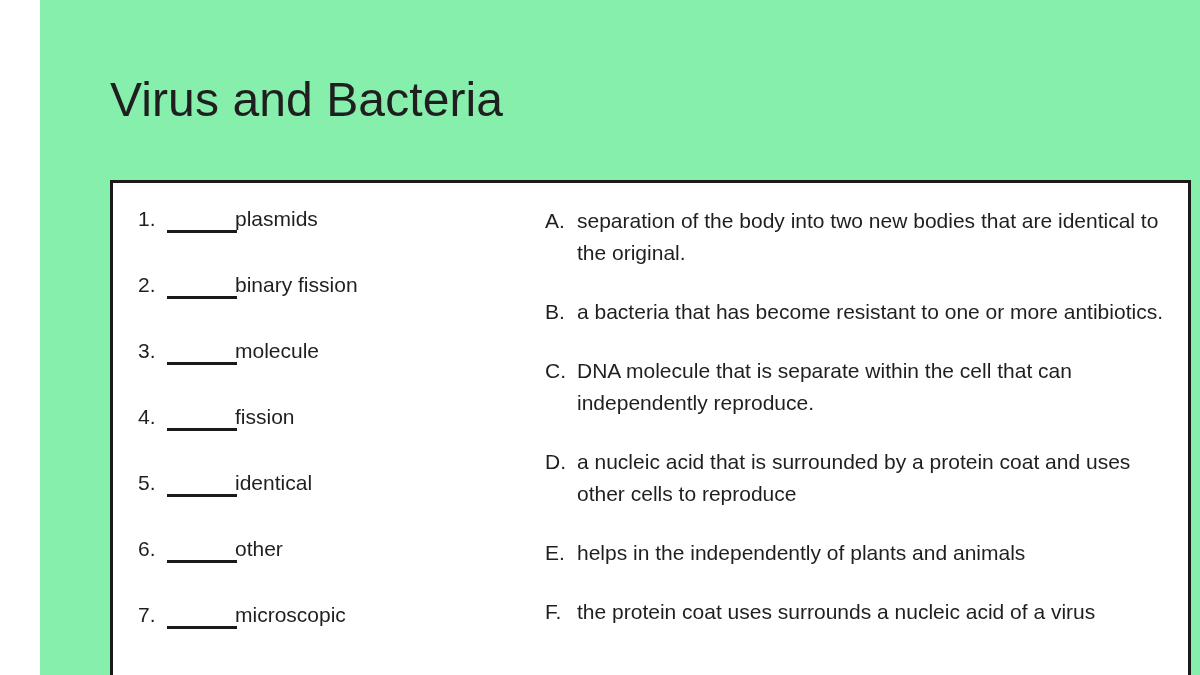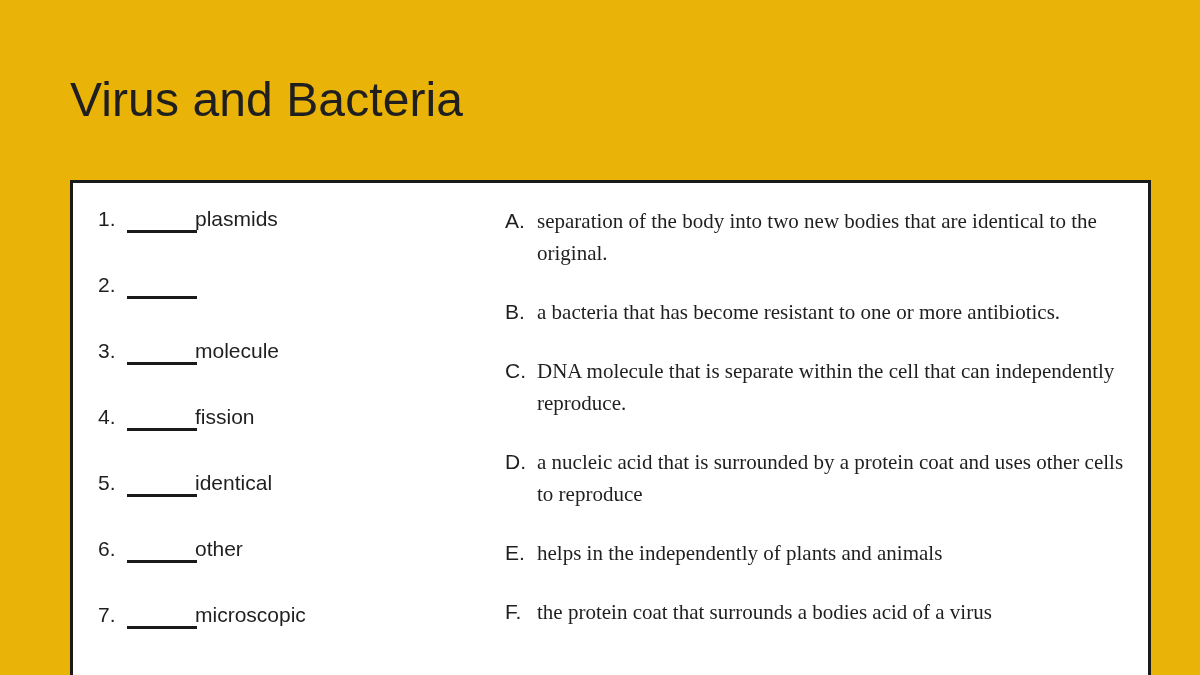--- a/index.html
+++ b/index.html
@@ -12,22 +12,23 @@
     height: 675px;
     overflow: hidden;
     font-family: "Liberation Sans", sans-serif;
     color: #1f1f1f;
     position: relative;
   }
 
   .slide {
     position: absolute;
     inset: 0;
-    background: #eab308;
+    background: #86efac;
     overflow: hidden;
+    margin-left: 40px;
   }
 
   
   .slide-title {
     position: absolute;
     left: 70px;
     top: 72px;
     font-size: 48px;
     line-height: 1.18;
     font-weight: 400;
@@ -108,21 +109,20 @@
   .def-letter {
     position: absolute;
     left: 0;
     top: 0;
     width: 30px;
   }
   .def-text {
     display: block;
     margin-left: 32px;
     text-indent: 0;
-    font-family: Liberation Serif, serif;
   }
 </style>
 </head>
 <body>
 
 <div class="slide">
 
   <div class="slide-title">Virus and Bacteria</div>
 
   <div class="match-frame">
@@ -132,20 +132,21 @@
 
         <div class="term-row">
           <span class="term-num">1.</span>
           <span class="term-blank"></span>
           <span class="term-word">plasmids</span>
         </div>
 
         <div class="term-row">
           <span class="term-num">2.</span>
           <span class="term-blank"></span>
+          <span class="term-word">binary fission</span>
         </div>
 
         <div class="term-row">
           <span class="term-num">3.</span>
           <span class="term-blank"></span>
           <span class="term-word">molecule</span>
         </div>
 
         <div class="term-row">
           <span class="term-num">4.</span>
@@ -195,21 +196,21 @@
           <span class="def-text">a nucleic acid that is surrounded by a protein coat and uses other cells to reproduce</span>
         </div>
 
         <div class="def-row">
           <span class="def-letter">E.</span>
           <span class="def-text">helps in the independently of plants and animals</span>
         </div>
 
         <div class="def-row">
           <span class="def-letter">F.</span>
-          <span class="def-text">the protein coat that surrounds a bodies acid of a virus</span>
+          <span class="def-text">the protein coat uses surrounds a nucleic acid of a virus</span>
         </div>
 
       </div>
 
     </div>
   </div>
 
 </div>
 
 </body></html>

